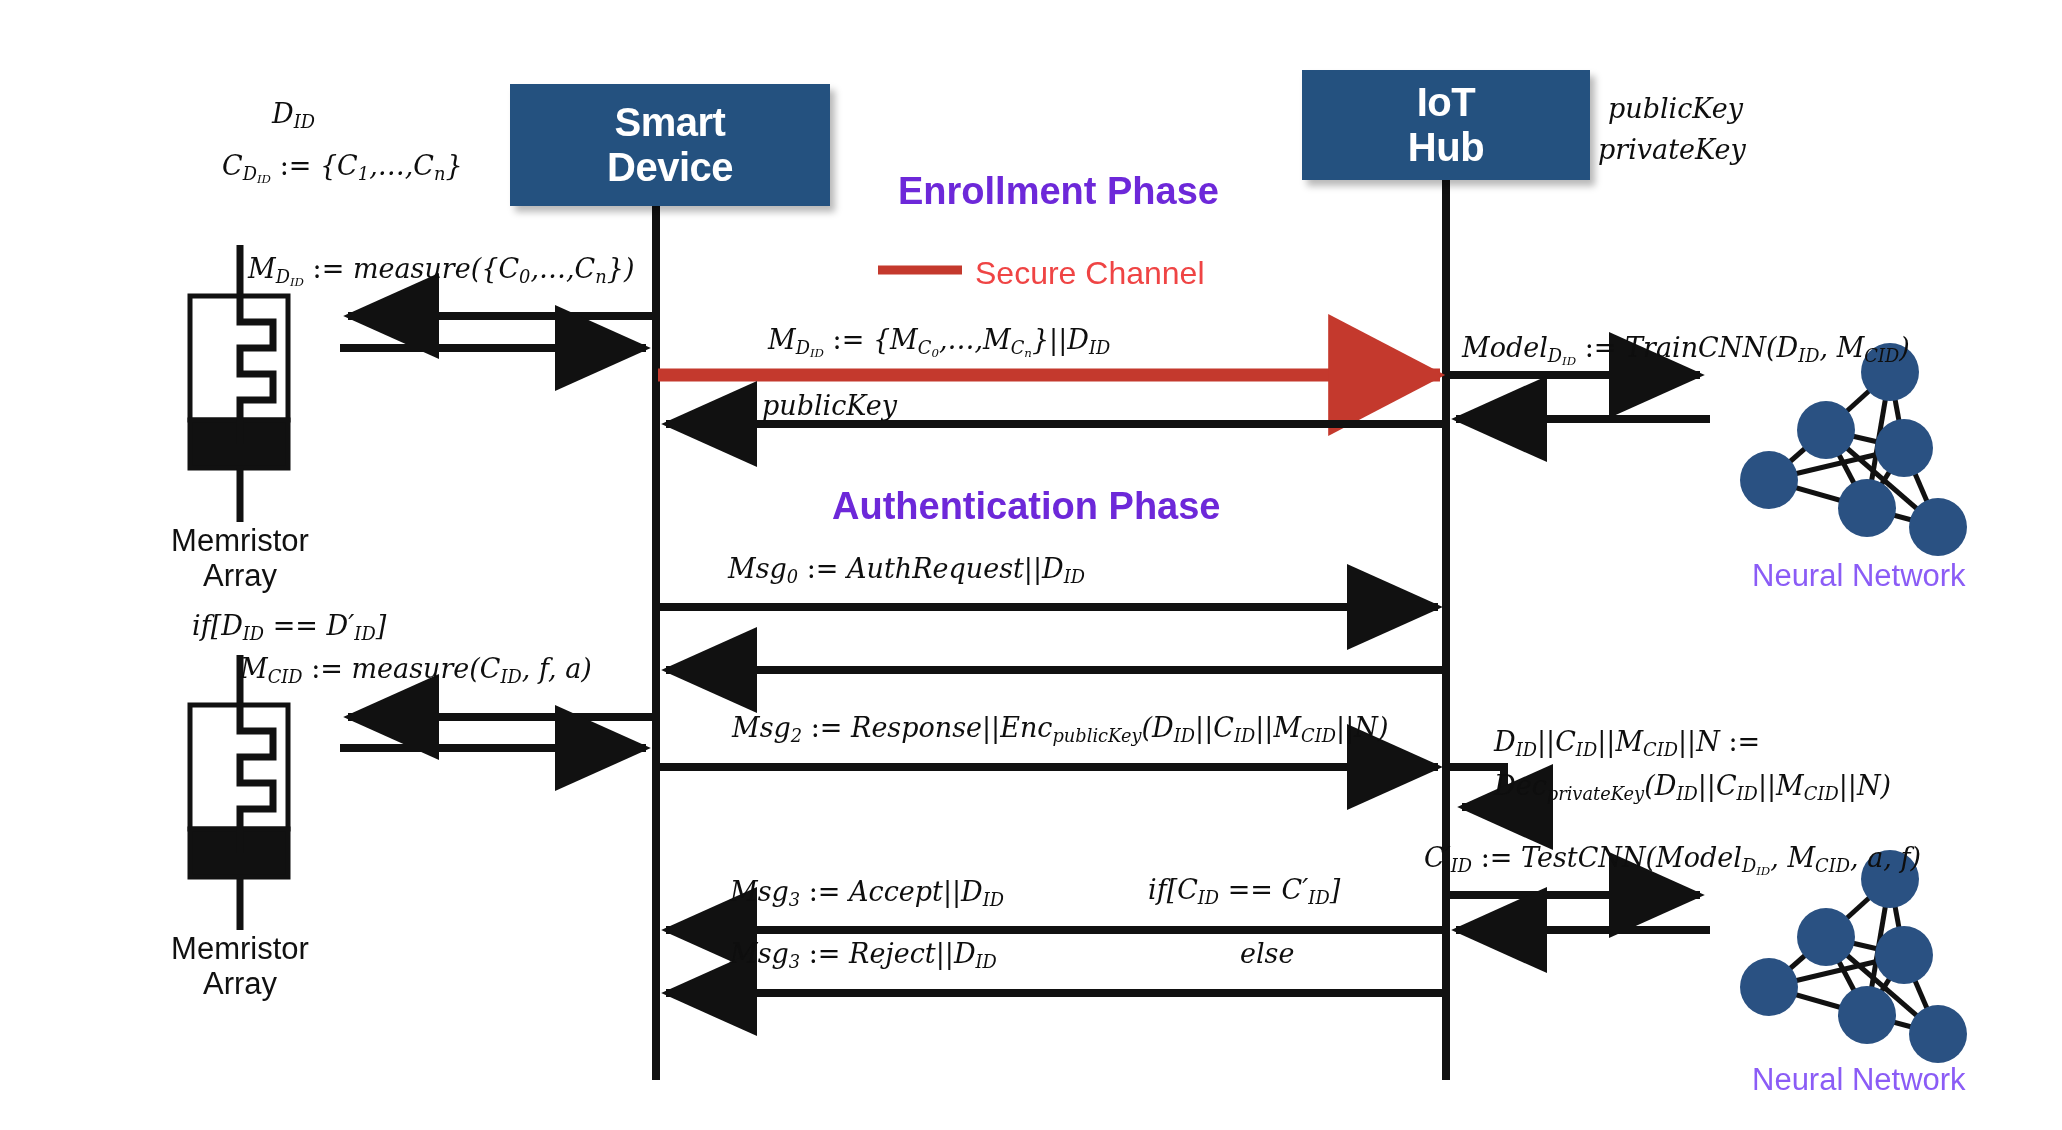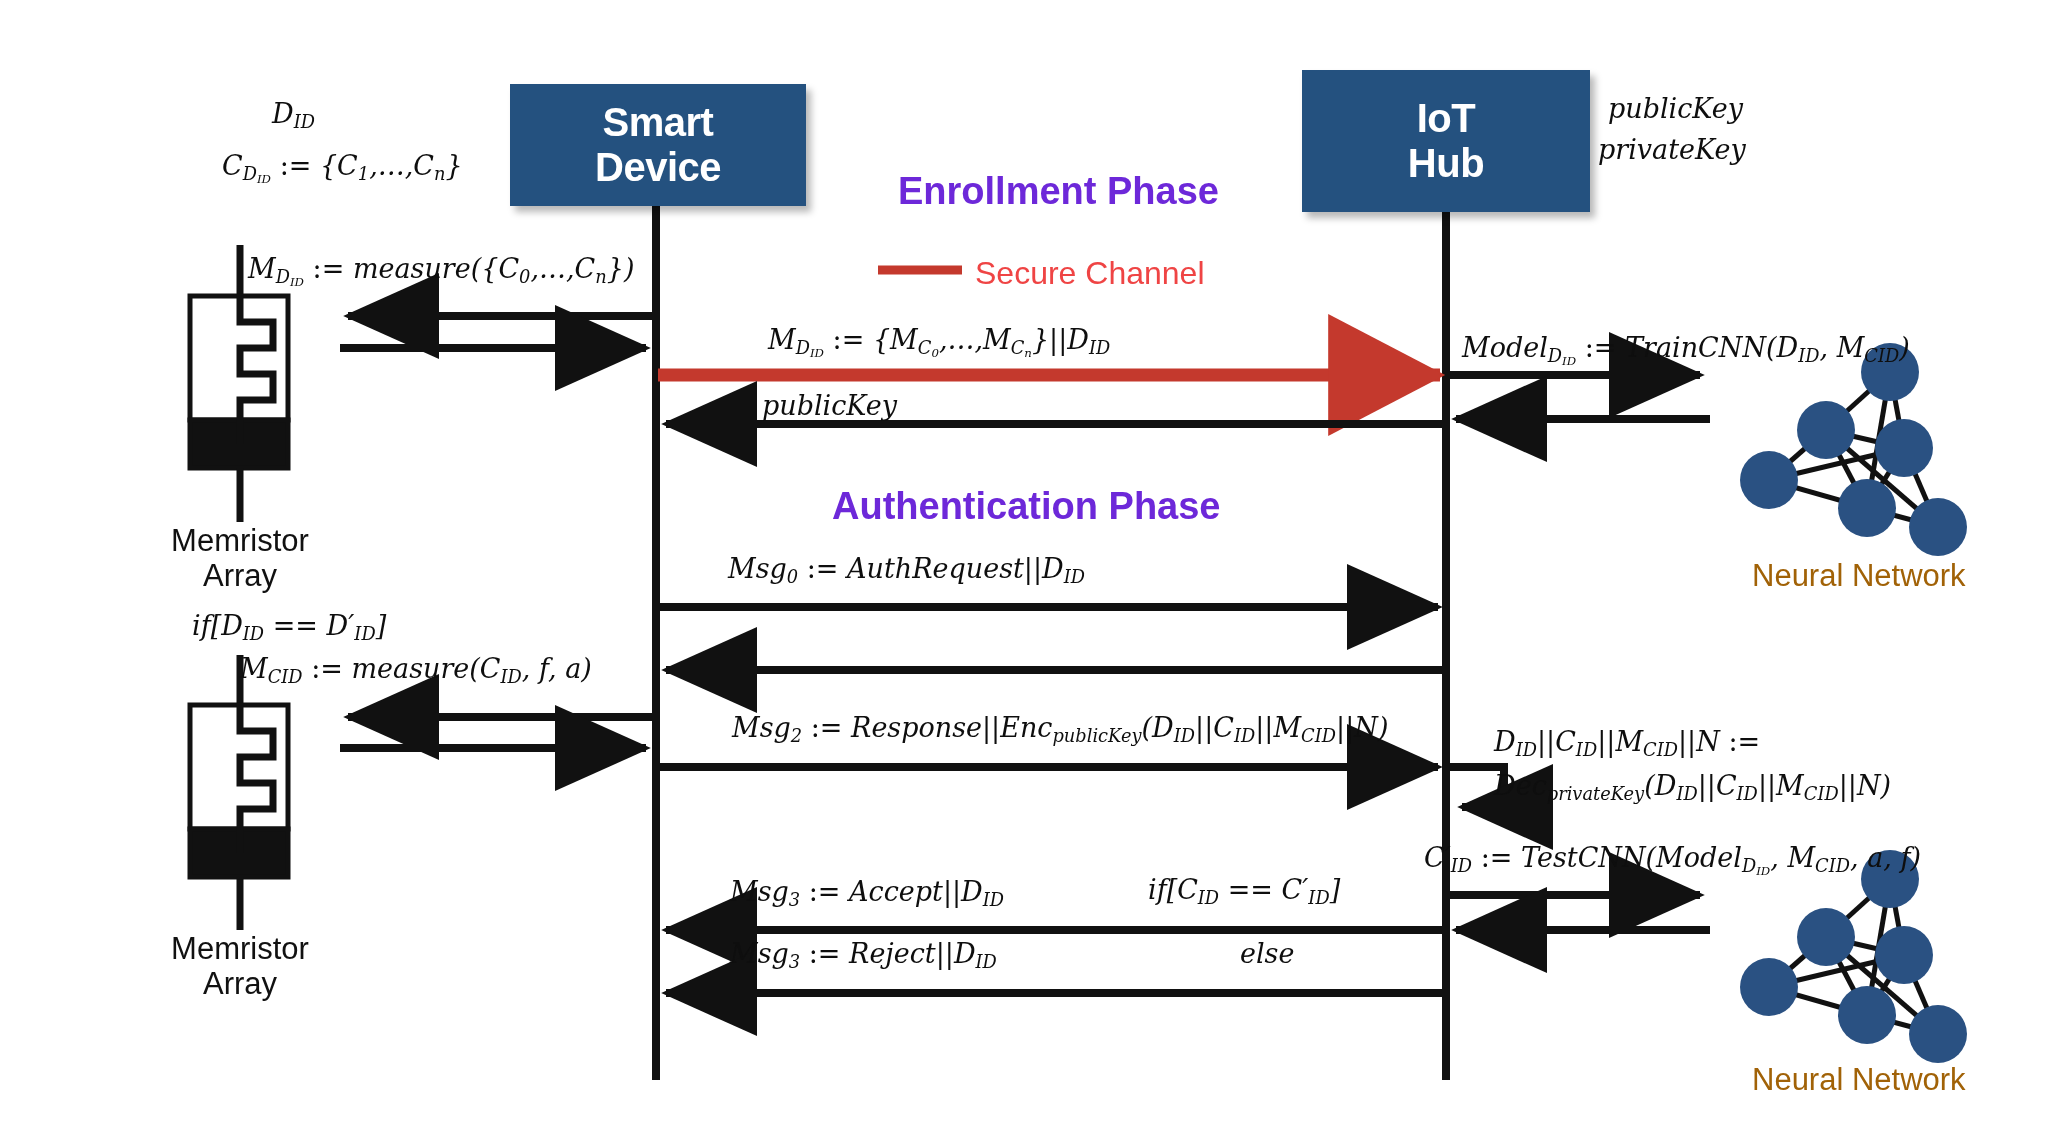--- a/index.html
+++ b/index.html
@@ -5,43 +5,43 @@
   html,body{margin:0;padding:0;background:#ffffff;}
   body{width:2062px;height:1130px;overflow:hidden;font-family:"Liberation Sans",sans-serif;}
   #stage{position:relative;width:2062px;height:1130px;background:#fff;}
   svg#canvas{position:absolute;left:0;top:0;width:2062px;height:1130px;}
 
   .node-box{position:absolute;background:#24517F;color:#ffffff;
             font-family:"Liberation Sans",sans-serif;font-weight:bold;
             display:flex;align-items:center;justify-content:center;
             text-align:center;line-height:1.12;letter-spacing:-0.5px;
             box-shadow:5px 6px 7px rgba(0,0,0,0.28);}
-  #smart-device-box{left:510px;top:84px;width:296px;height:122px;font-size:40px;}
-  #iot-hub-box{left:1302px;top:70px;width:288px;height:142px;font-size:40px;}
+  #smart-device-box{left:510px;top:84px;width:320px;height:122px;font-size:40px;}
+  #iot-hub-box{left:1302px;top:70px;width:288px;height:110px;font-size:40px;}
 
   .phase-title{position:absolute;font-family:"Liberation Sans",sans-serif;
                font-weight:bold;font-size:38px;color:#6d28d9;white-space:nowrap;}
   #enrollment-title{left:898px;top:170px;}
   #authentication-title{left:832px;top:485px;}
 
   .legend-label{position:absolute;font-family:"Liberation Sans",sans-serif;
                 font-size:32px;color:#ef4444;white-space:nowrap;}
   #secure-channel-label{left:975px;top:255px;}
 
   .math{position:absolute;font-family:"DejaVu Serif","Liberation Serif",serif;
         font-style:italic;color:#0e0e0e;white-space:nowrap;}
   .math sub{font-style:italic;font-size:0.66em;vertical-align:-0.28em;}
   .m27{font-size:27px;}
   .upr{font-style:normal;}
 
   .devlabel{position:absolute;font-family:"Liberation Sans",sans-serif;
             font-size:31px;color:#111;text-align:center;line-height:1.12;}
 
   .nn-caption{position:absolute;font-family:"Liberation Sans",sans-serif;
-              font-size:31px;color:#a16207;white-space:nowrap;}
+              font-size:31px;color:#8b5cf6;white-space:nowrap;}
 </style>
 </head>
 <body>
 
 <div id="stage">
 
   <svg id="canvas" viewBox="0 0 2062 1130" xmlns="http://www.w3.org/2000/svg">
     <defs>
       <marker id="ah-r" markerWidth="13" markerHeight="13" refX="11.4" refY="6" orient="auto" markerUnits="strokeWidth">
         <path d="M0,0.6 L12,6 L0,11.4 Z" fill="#111"></path>

